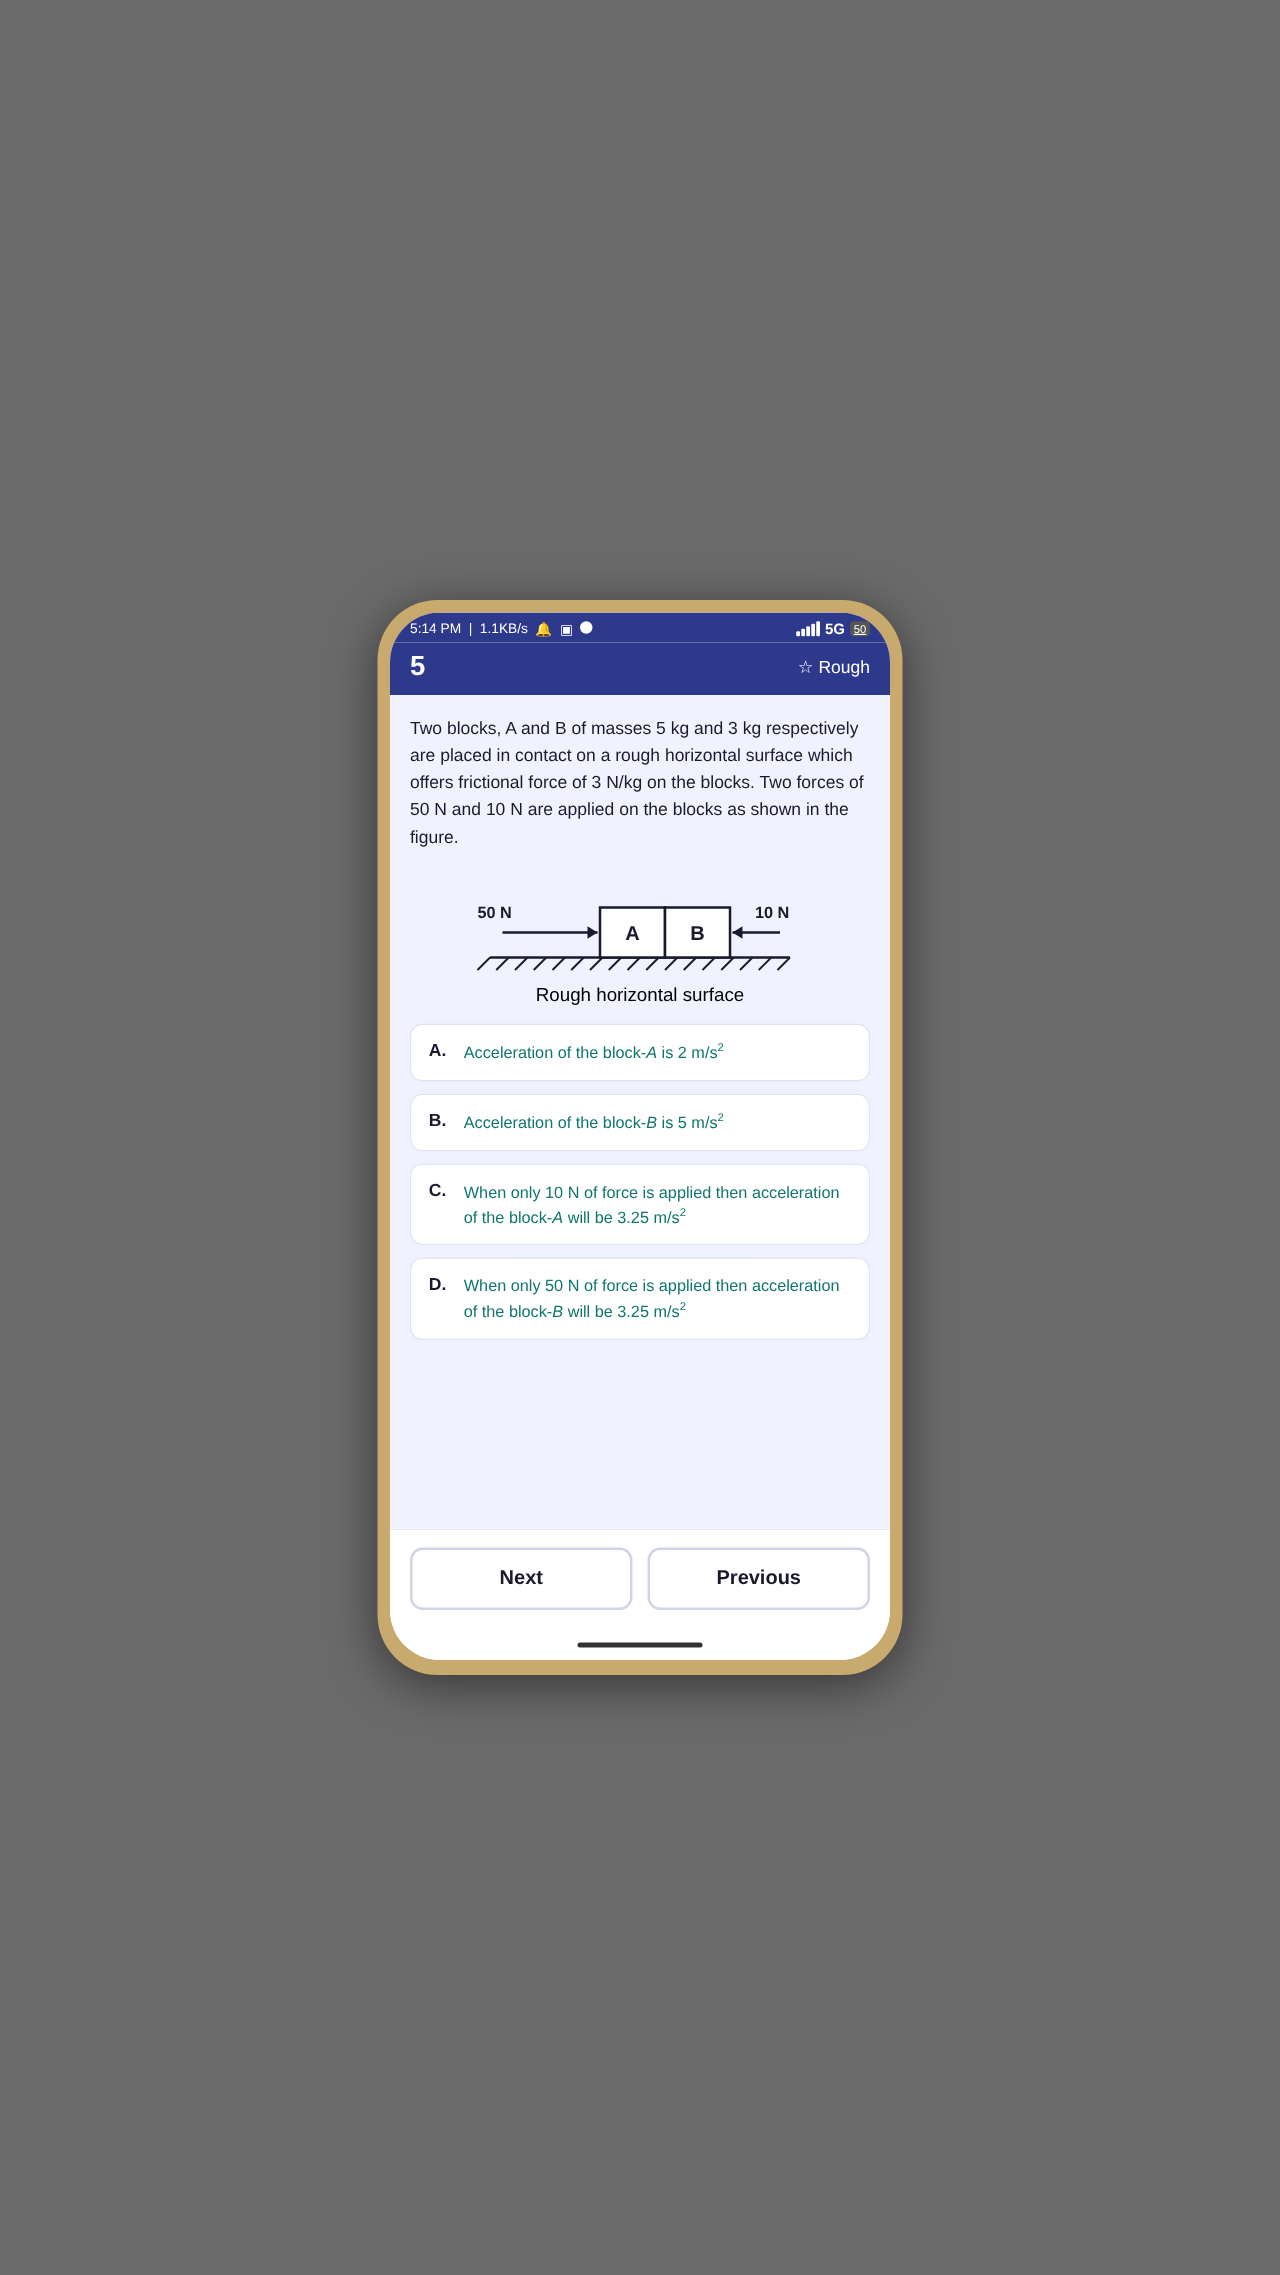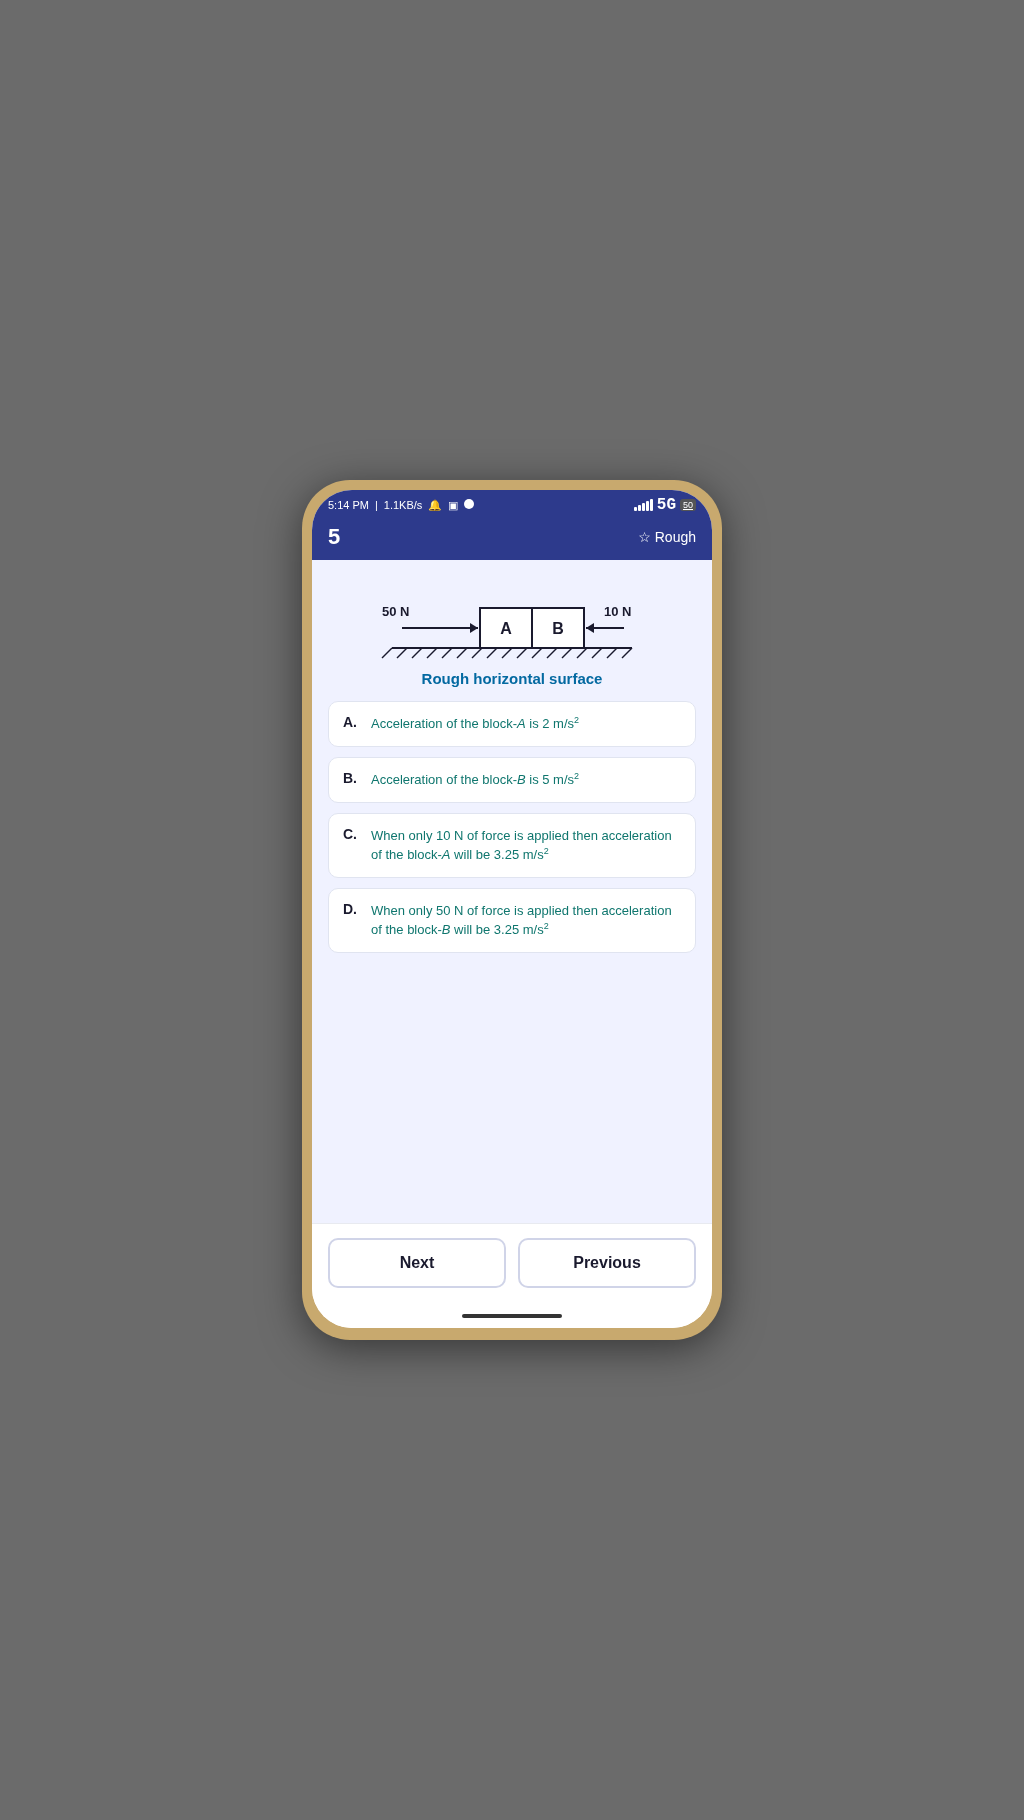--- a/index.html
+++ b/index.html
@@ -116,22 +116,22 @@
       align-items: center;
       margin-bottom: 14px;
     }
 
     .diagram-svg {
       width: 280px;
     }
 
     .diagram-label {
       font-size: 15px;
-      font-weight: bold;
-      color: #0369a1;
+      font-weight: normal;
+      color: #000000;
       margin-top: 4px;
     }
 
     
     .answer-type-row {
       display: flex;
       justify-content: space-between;
       align-items: center;
       margin-bottom: 12px;
     }
@@ -254,35 +254,36 @@
         <span style="width:10px;height:10px;border-radius:50%;background:white;display:inline-block;"></span>
       </div>
       <div class="status-right">
         <div class="signal-bars">
           <span style="height:4px;"></span>
           <span style="height:6px;"></span>
           <span style="height:8px;"></span>
           <span style="height:10px;"></span>
           <span style="height:12px;"></span>
         </div>
-        <span style="font-weight:bold;font-size:16px;font-family:Liberation Mono, monospace;">5G</span>
+        <span style="font-weight:bold;font-size:12px;">5G</span>
         <span style="background:#555;border-radius:3px;padding:1px 3px;font-size:9px;text-decoration:underline;">50</span>
       </div>
     </div>
 
     <div class="app-header">
       <span class="question-number">5</span>
       <div class="review-btn">
         <span>☆</span>
         <span>Rough</span>
       </div>
     </div>
 
     <div class="content">
 
+      <p class="question-text">Two blocks, A and B of masses 5 kg and 3 kg respectively are placed in contact on a rough horizontal surface which offers frictional force of 3 N/kg on the blocks. Two forces of 50 N and 10 N are applied on the blocks as shown in the figure.</p>
 
       <div class="diagram-container">
         <svg class="diagram-svg" viewBox="0 0 280 90" xmlns="http://www.w3.org/2000/svg">
 
           <line x1="20" y1="72" x2="260" y2="72" stroke="#1a1a2e" stroke-width="2"></line>
 
           <line x1="20" y1="72" x2="10" y2="82" stroke="#1a1a2e" stroke-width="1.5"></line>
           <line x1="35" y1="72" x2="25" y2="82" stroke="#1a1a2e" stroke-width="1.5"></line>
           <line x1="50" y1="72" x2="40" y2="82" stroke="#1a1a2e" stroke-width="1.5"></line>
           <line x1="65" y1="72" x2="55" y2="82" stroke="#1a1a2e" stroke-width="1.5"></line>

